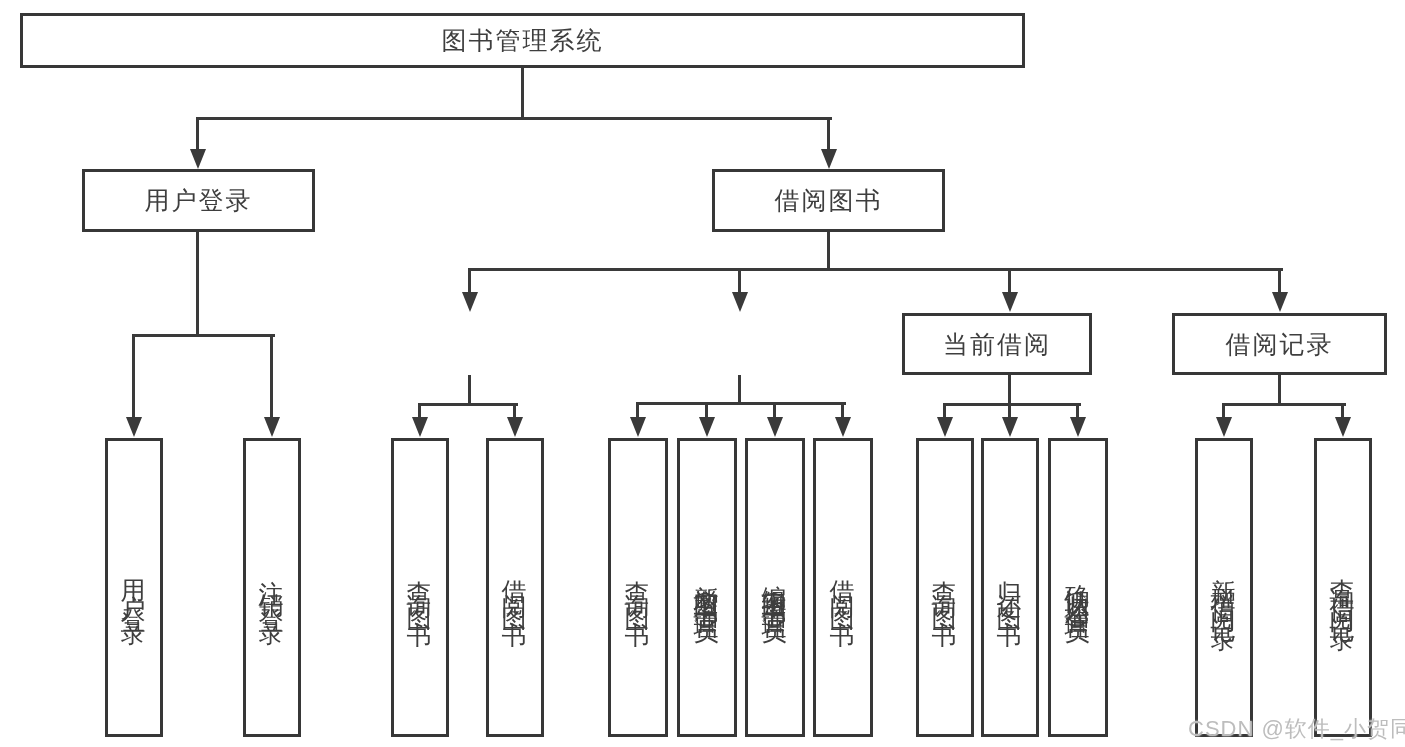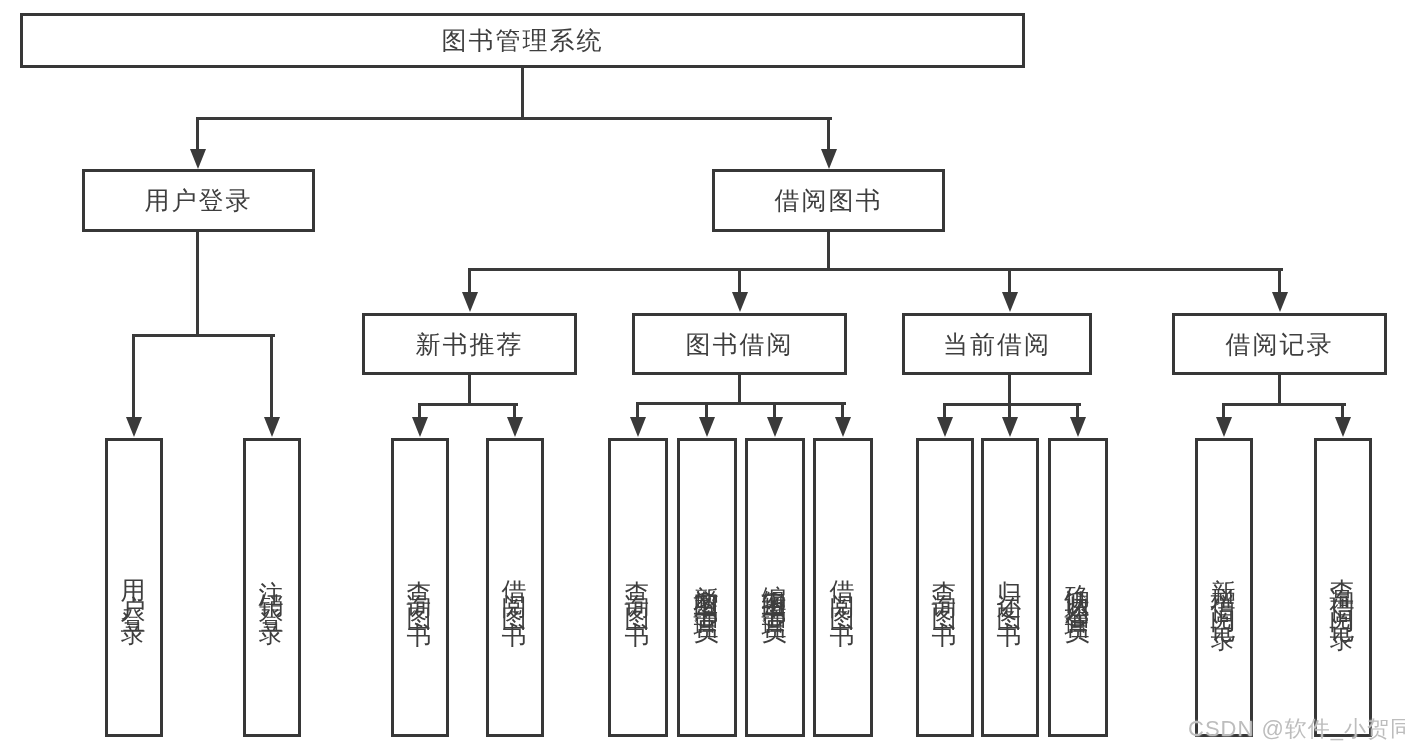--- a/index.html
+++ b/index.html
@@ -116,22 +116,20 @@
   <div class="line" style="left:1222px;top:403px;width:3px;height:16px"></div>
   <div class="arrow" style="left:1216px;top:417px"></div>
   <div class="line" style="left:1341px;top:403px;width:3px;height:16px"></div>
   <div class="arrow" style="left:1335px;top:417px"></div>
 
   <div class="node" style="left:20px;top:13px;width:1005px;height:55px">图书管理系统</div>
 
   <div class="node" style="left:82px;top:169px;width:233px;height:63px">用户登录</div>
   <div class="node" style="left:712px;top:169px;width:233px;height:63px">借阅图书</div>
 
-  <div class="node" style="left:362px;top:313px;width:215px;height:62px">新书推荐</div>
-  <div class="node" style="left:632px;top:313px;width:215px;height:62px">图书借阅</div>
   <div class="node" style="left:902px;top:313px;width:190px;height:62px">当前借阅</div>
   <div class="node" style="left:1172px;top:313px;width:215px;height:62px">借阅记录</div>
 
   <div class="node leaf" style="left:105px;top:438px;width:58px;height:299px">用户登录</div>
   <div class="node leaf" style="left:243px;top:438px;width:58px;height:299px">注销登录</div>
 
   <div class="node leaf" style="left:391px;top:438px;width:58px;height:299px">查询图书</div>
   <div class="node leaf" style="left:486px;top:438px;width:58px;height:299px">借阅图书</div>
 
   <div class="node leaf" style="left:608px;top:438px;width:60px;height:299px">查询图书</div>

